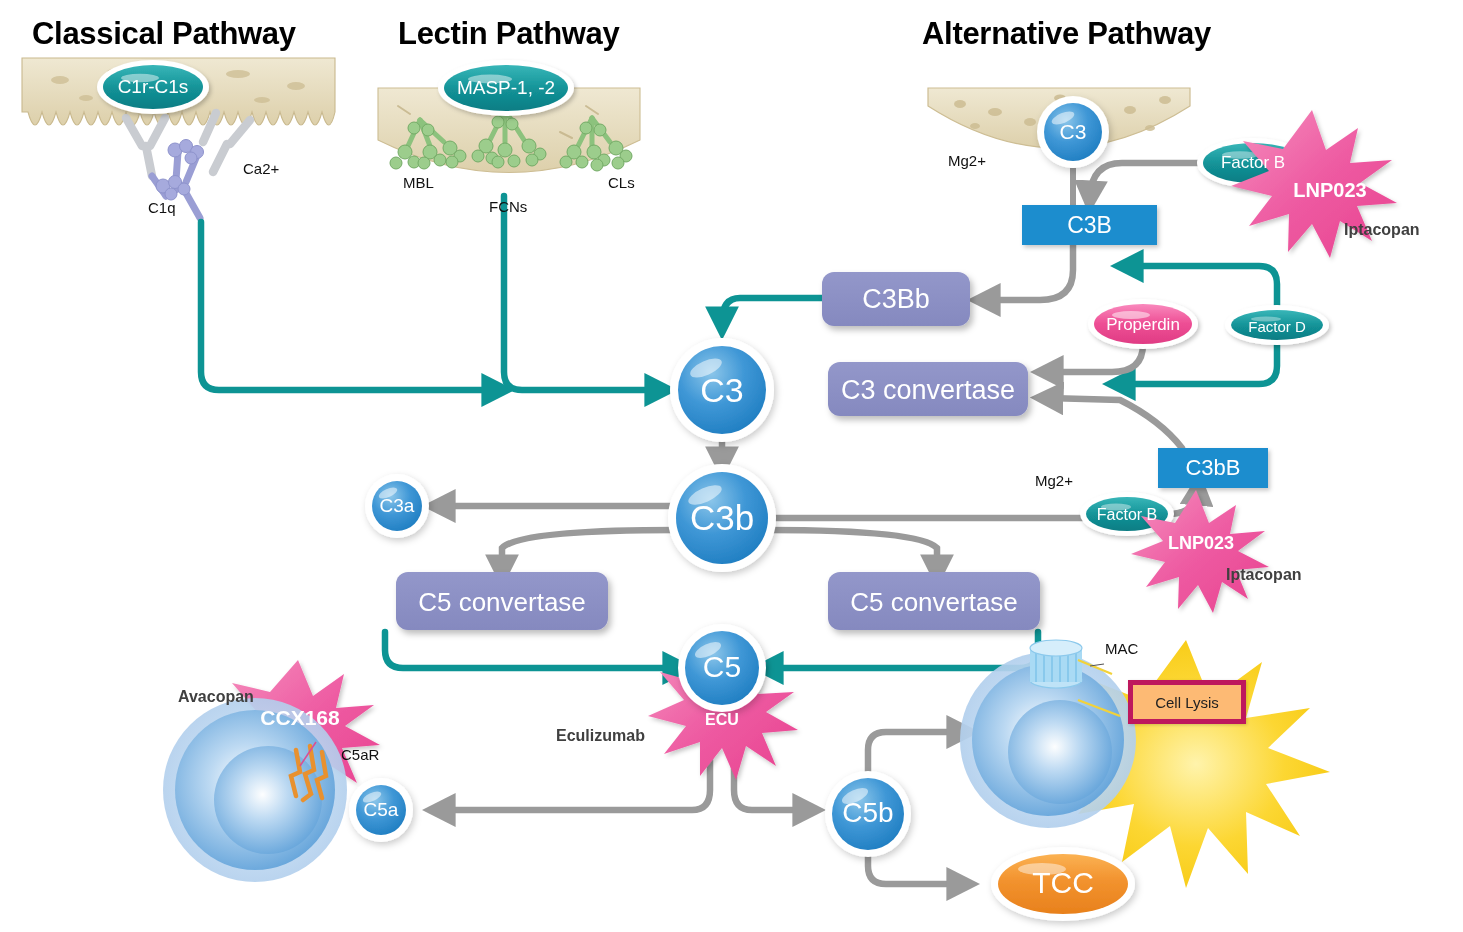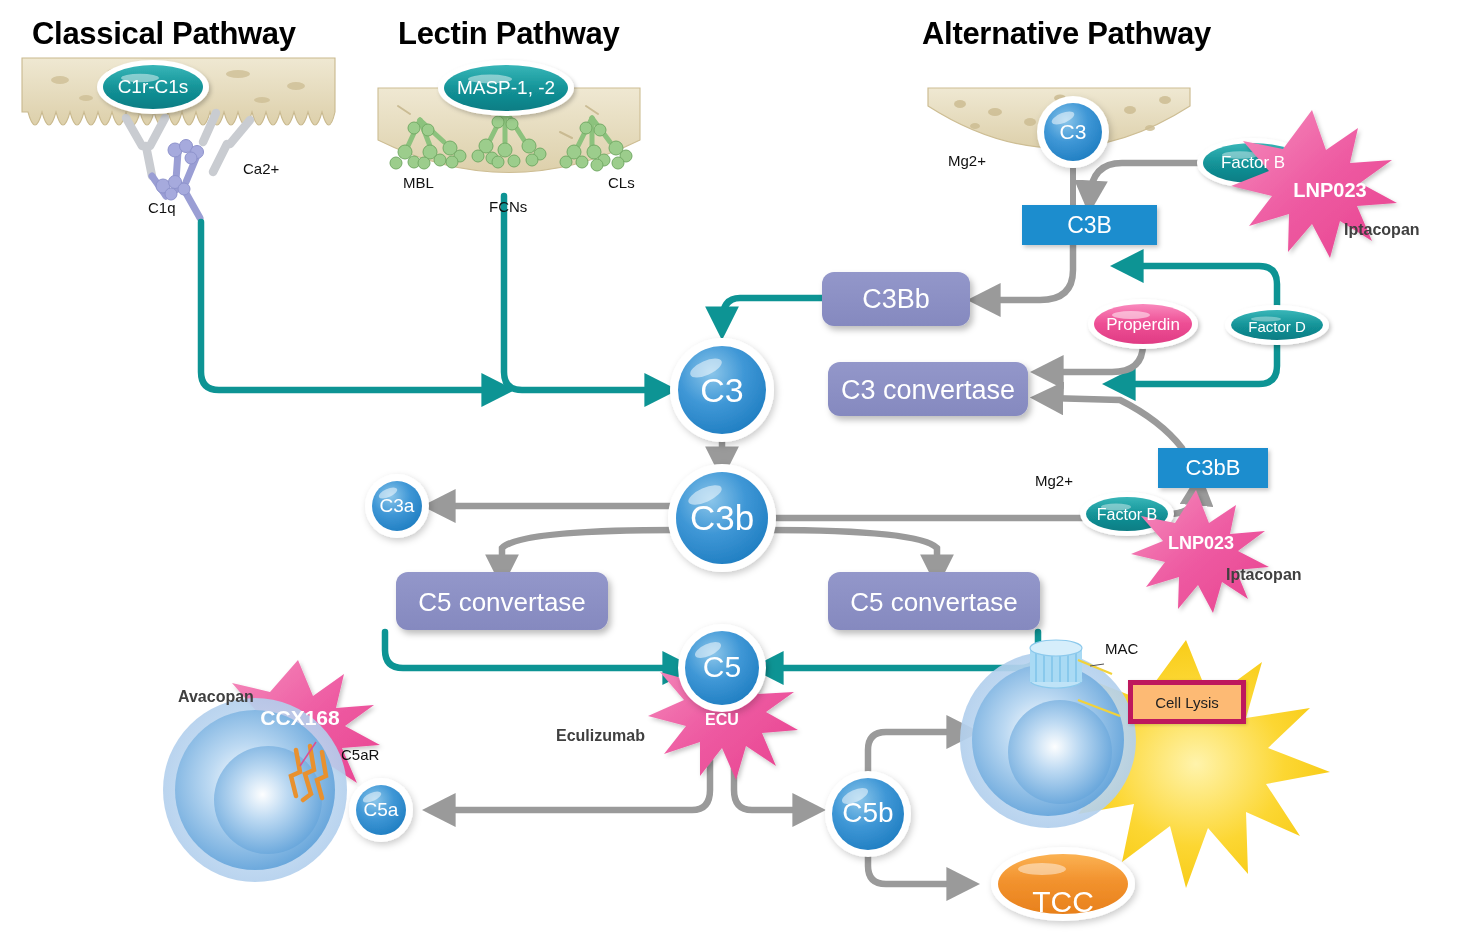--- a/index.html
+++ b/index.html
@@ -494,21 +494,21 @@
 
   <div class="nodetext" style="left:692px;top:372px;width:60px;height:36px;font-size:34px;">C3</div>
   <div class="nodetext" style="left:684px;top:499px;width:76px;height:38px;font-size:35px;">C3b</div>
   <div class="nodetext" style="left:370px;top:494px;width:54px;height:24px;font-size:19px;">C3a</div>
   <div class="nodetext" style="left:828px;top:375px;width:200px;height:30px;font-size:27px;">C3 convertase</div>
   <div class="nodetext" style="left:396px;top:587px;width:212px;height:30px;font-size:26px;">C5 convertase</div>
   <div class="nodetext" style="left:828px;top:587px;width:212px;height:30px;font-size:26px;">C5 convertase</div>
   <div class="nodetext" style="left:694px;top:651px;width:56px;height:32px;font-size:30px;">C5</div>
   <div class="nodetext" style="left:354px;top:798px;width:54px;height:24px;font-size:19px;">C5a</div>
   <div class="nodetext" style="left:832px;top:797px;width:72px;height:32px;font-size:28px;">C5b</div>
-  <div class="nodetext" style="left:1013px;top:866px;width:100px;height:34px;font-size:30px;margin-top:19px;">TCC</div>
+  <div class="nodetext" style="left:1013px;top:866px;width:100px;height:34px;font-size:30px;">TCC</div>
 
   <div class="nodetext" style="left:1272px;top:177px;width:116px;height:26px;font-size:20px;font-weight:bold;">LNP023</div>
   <div class="boldlabel" style="left:1344px;top:221px;">Iptacopan</div>
   <div class="nodetext" style="left:1146px;top:531px;width:110px;height:24px;font-size:18px;font-weight:bold;">LNP023</div>
   <div class="boldlabel" style="left:1226px;top:566px;">Iptacopan</div>
   <div class="nodetext" style="left:694px;top:709px;width:56px;height:22px;font-size:16px;font-weight:bold;">ECU</div>
   <div class="boldlabel" style="left:556px;top:727px;">Eculizumab</div>
   <div class="nodetext" style="left:254px;top:705px;width:92px;height:26px;font-size:21px;font-weight:bold;">CCX168</div>
   <div class="boldlabel" style="left:178px;top:672px;margin-top:16px;">Avacopan</div>
 

